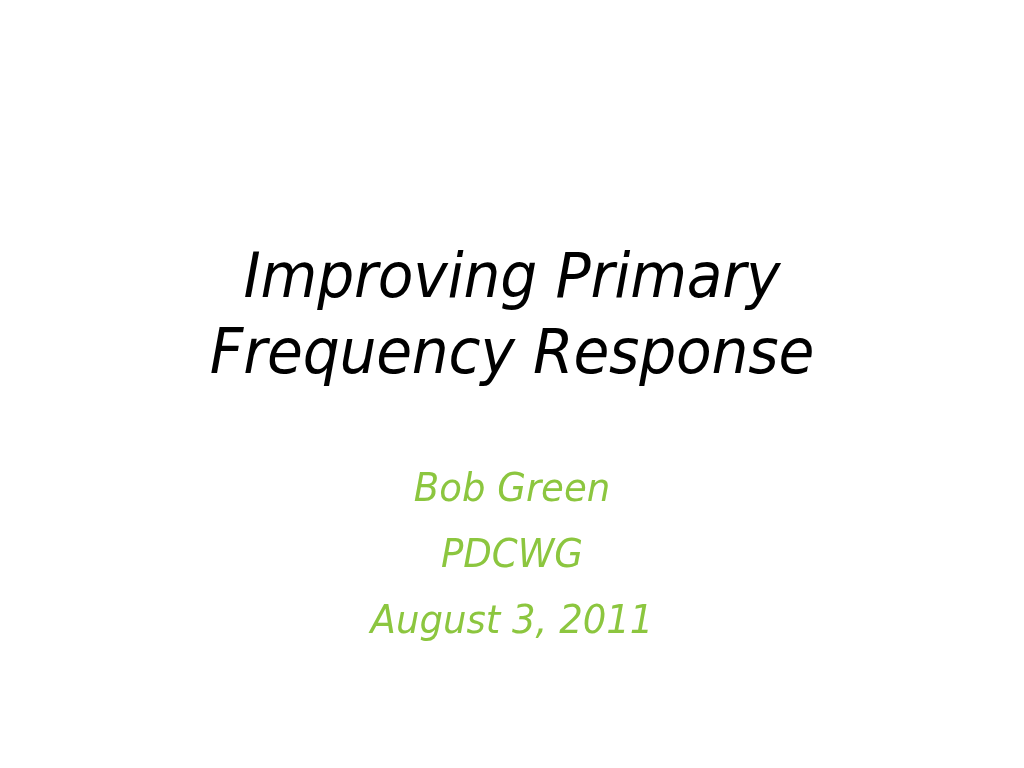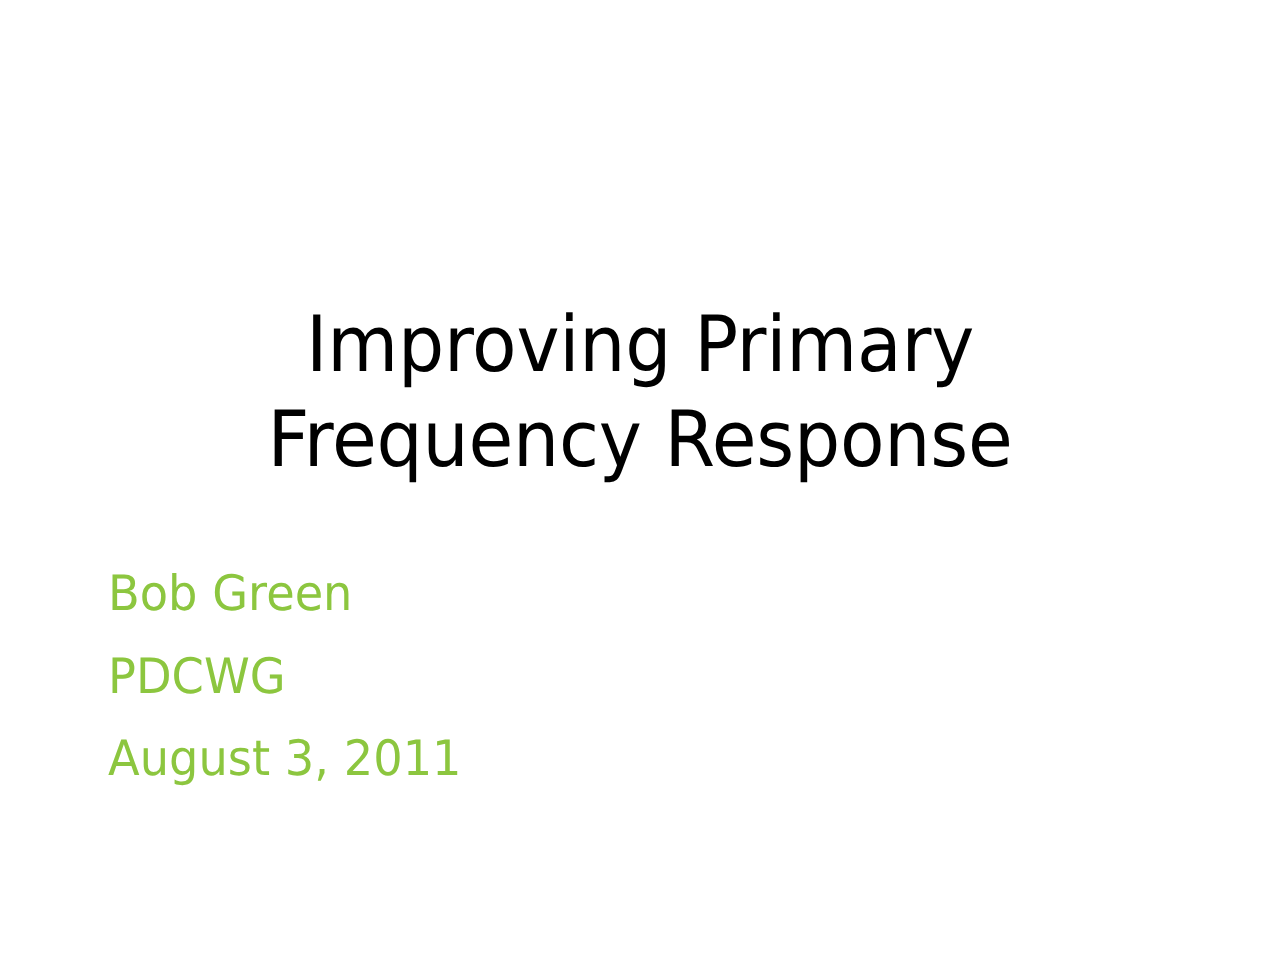--- a/index.html
+++ b/index.html
@@ -14,20 +14,21 @@
     overflow: hidden;
     font-family: "DejaVu Sans", sans-serif;
   }
 
   .slide {
     position: relative;
     width: 1024px;
     height: 768px;
     background: #ffffff;
     box-sizing: border-box;
+    font-style: italic;
   }
 
   
   .title-block {
     position: absolute;
     left: 64px;
     top: 238px;
     width: 896px;
     text-align: center;
   }
@@ -42,22 +43,23 @@
     color: #000000;
     white-space: pre-line;
     transform: scaleX(0.94);
     transform-origin: center top;
   }
 
   
   .subtitle-block {
     position: absolute;
     left: 64px;
-    top: 443px;
+    top: 455px;
     width: 896px;
+    text-align: center;
   }
 
   .subtitle-line {
     margin: 0;
     font-family: "DejaVu Sans", sans-serif;
     font-weight: 400;
     font-size: 39px;
     line-height: 66px;
     color: #8CC63F;
     white-space: nowrap;

